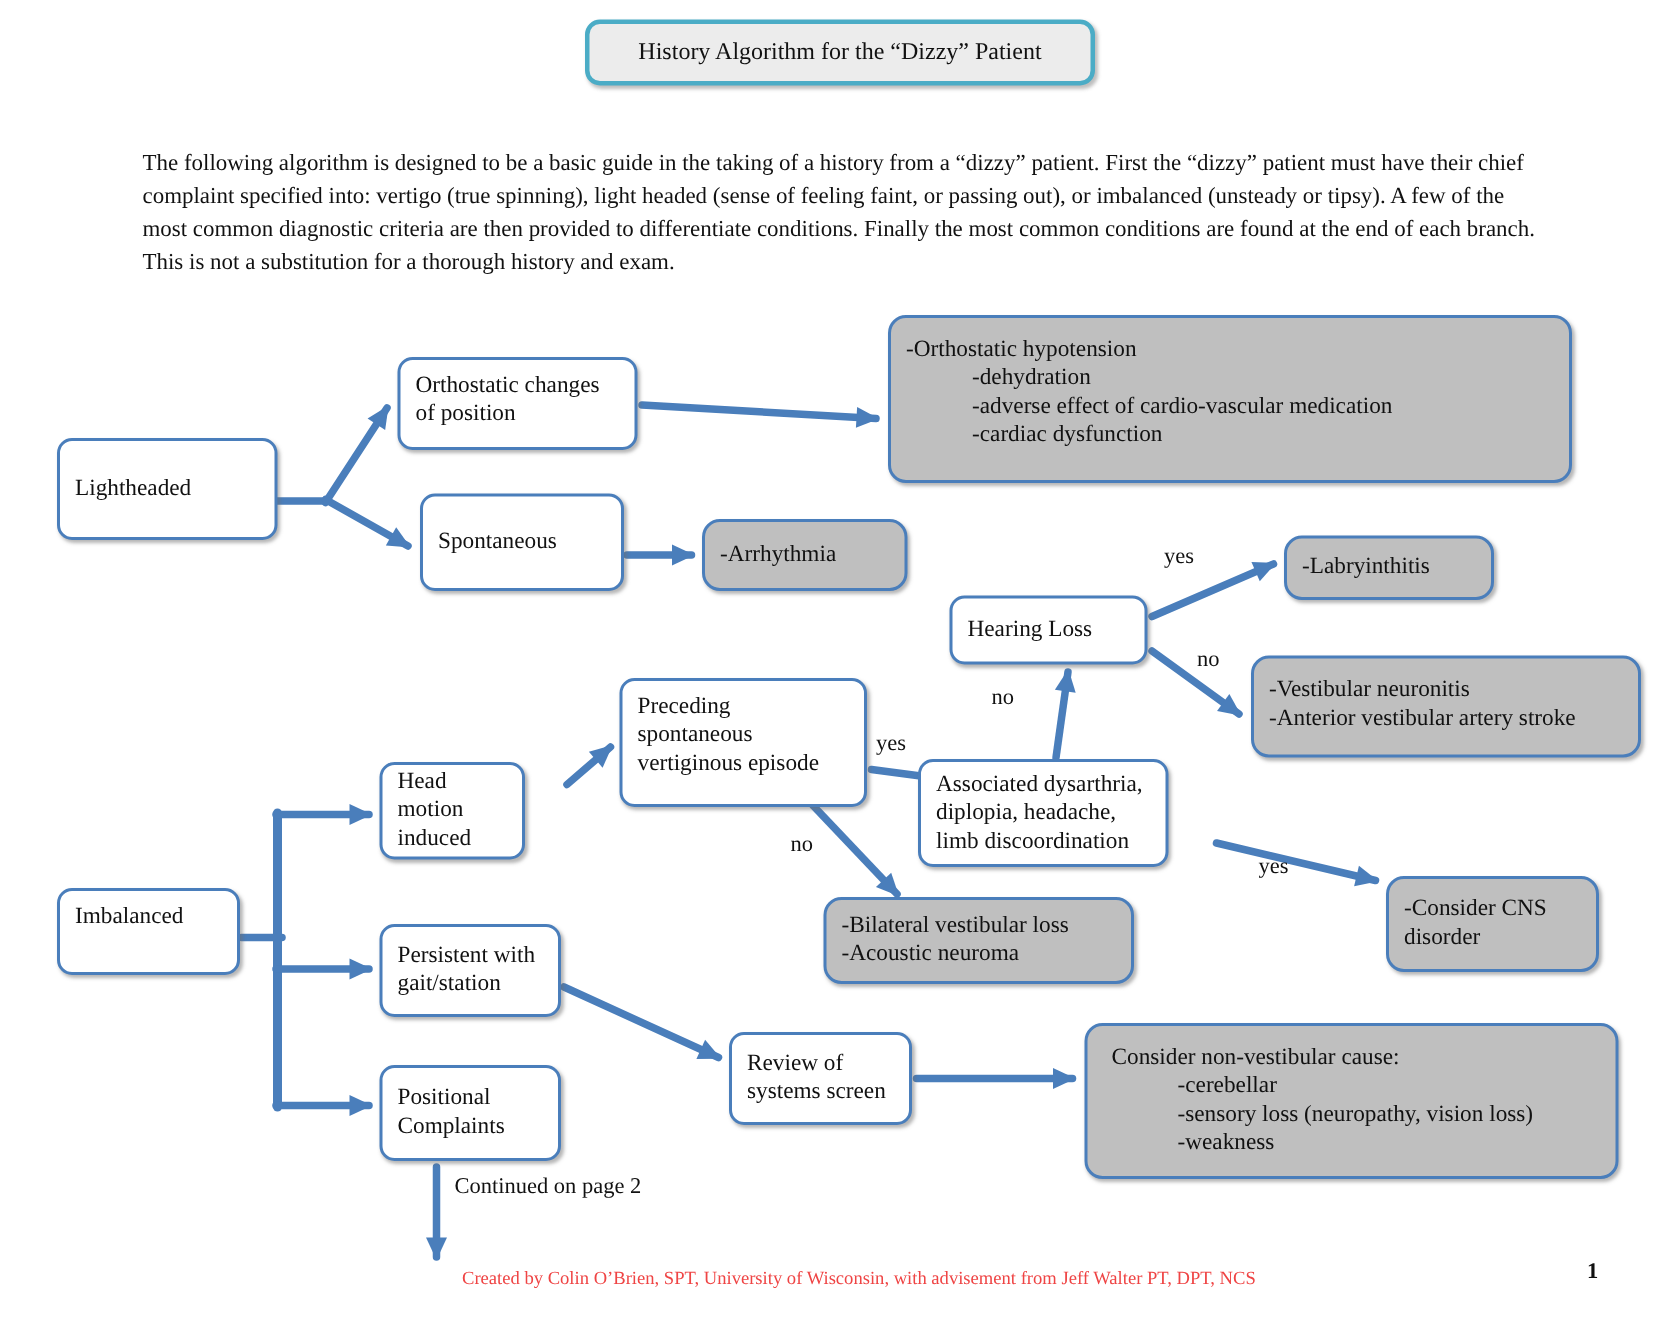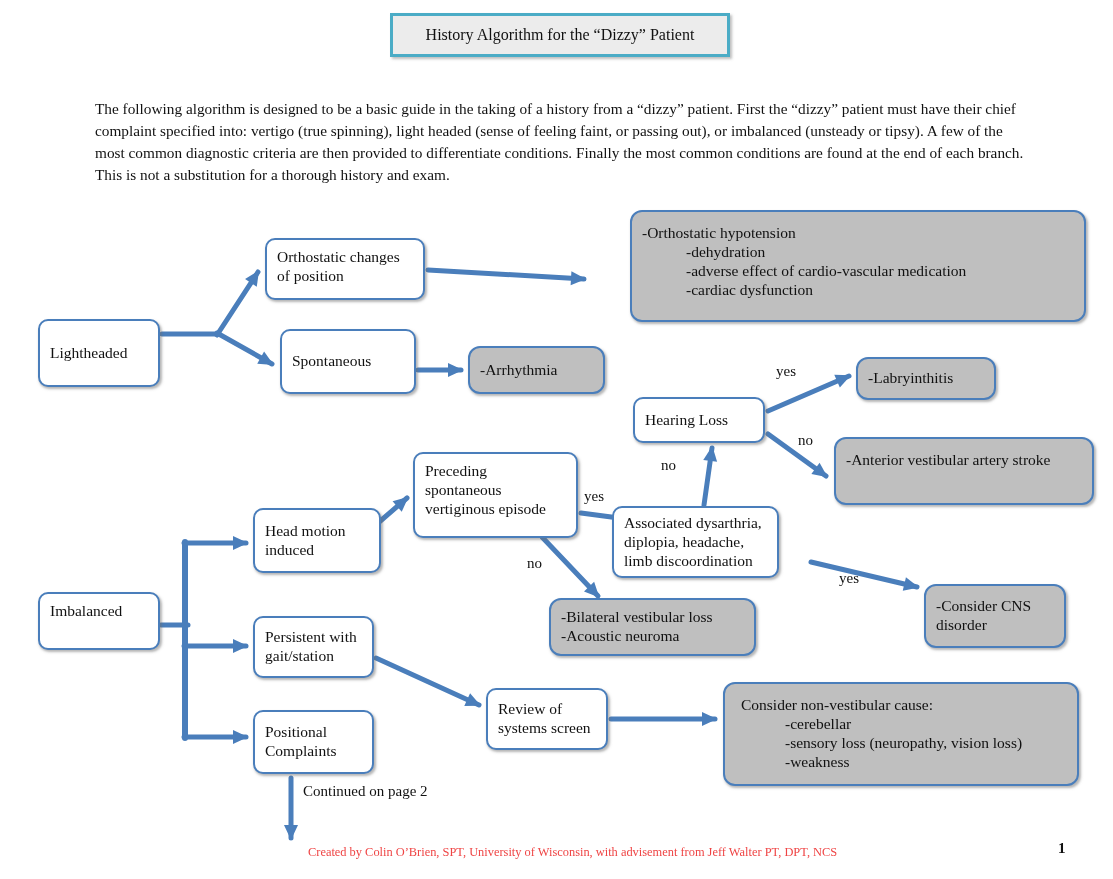--- a/index.html
+++ b/index.html
@@ -49,21 +49,21 @@
   }
   .node.v-center{
     display:flex;align-items:center;
   }
   .indent{padding-left:44px;}
   .title-box{
     position:absolute;left:390px;top:13px;width:340px;height:44px;
     z-index:2;box-sizing:border-box;
     background:#ececec;
     border:3px solid var(--accent-teal);
-    border-radius:0;
+    border-radius:10px;
     box-shadow:1.5px 2px 2.5px rgba(110,110,110,.45);
     display:flex;align-items:center;justify-content:center;
     font-size:16px;
   }
   .intro{
     position:absolute;left:95px;top:98px;width:930px;
     z-index:2;
     font-size:15.3px;
     line-height:1.43;
     text-align:left;
@@ -130,53 +130,54 @@
 
     <line class="arrow" x1="291" y1="778" x2="291" y2="838" marker-end="url(#ah)"></line>
   </svg>
 
   <div class="title-box">
     <span>History Algorithm for the “Dizzy” Patient</span>
   </div>
 
   <div class="intro">The following algorithm is designed to be a basic guide in the taking of a history from a “dizzy” patient.  First the “dizzy” patient must have their chief complaint specified into: vertigo (true spinning), light headed (sense of feeling faint, or passing out), or imbalanced (unsteady or tipsy).  A few of the most common diagnostic criteria are then provided to differentiate conditions.  Finally the most common conditions are found at the end of each branch.  This is not a substitution for a thorough history and exam.</div>
 
-  <div class="node v-center" style="left:38px;top:319px;width:122px;height:68px;">
+  <div class="node v-center" style="left:38px;top:292px;width:147px;height:68px;">
     <span>Lightheaded</span>
   </div>
   <div class="node" style="left:265px;top:238px;width:160px;height:62px;">
     <span>Orthostatic changes of position</span>
   </div>
   <div class="node v-center" style="left:280px;top:329px;width:136px;height:65px;">
     <span>Spontaneous</span>
   </div>
-  <div class="node gray" style="left:592px;top:210px;width:456px;height:112px;padding-top:12px;margin-left:38px;">
+  <div class="node gray" style="left:592px;top:210px;width:456px;height:112px;padding-top:12px;">
     <div>-Orthostatic hypotension</div>
     <div class="indent">-dehydration</div>
     <div class="indent">-adverse effect of cardio-vascular medication</div>
     <div class="indent">-cardiac dysfunction</div>
   </div>
   <div class="node gray v-center" style="left:468px;top:346px;width:137px;height:48px;">
     <span>-Arrhythmia</span>
   </div>
 
   <div class="node v-center" style="left:633px;top:397px;width:132px;height:46px;">
     <span>Hearing Loss</span>
   </div>
   <div class="node gray v-center" style="left:856px;top:357px;width:140px;height:43px;">
     <span>-Labryinthitis</span>
   </div>
   <div class="node gray" style="left:834px;top:437px;width:260px;height:68px;padding-top:12px;">
+    <div>-Vestibular neuronitis</div>
     <div>-Anterior vestibular artery stroke</div>
   </div>
 
   <div class="node" style="left:38px;top:592px;width:122px;height:58px;">
     <span>Imbalanced</span>
   </div>
-  <div class="node v-center" style="left:253px;top:508px;width:128px;height:65px;">
+  <div class="node v-center" style="left:253px;top:508px;width:97px;height:65px;">
     <span>Head motion induced</span>
   </div>
   <div class="node" style="left:413px;top:452px;width:165px;height:86px;">
     <span>Preceding spontaneous vertiginous episode</span>
   </div>
   <div class="node" style="left:612px;top:506px;width:167px;height:72px;padding-top:6px;">
     <span>Associated dysarthria, diplopia,  headache, limb discoordination</span>
   </div>
   <div class="node gray v-center" style="left:924px;top:584px;width:142px;height:64px;">
     <span>-Consider CNS disorder</span>

